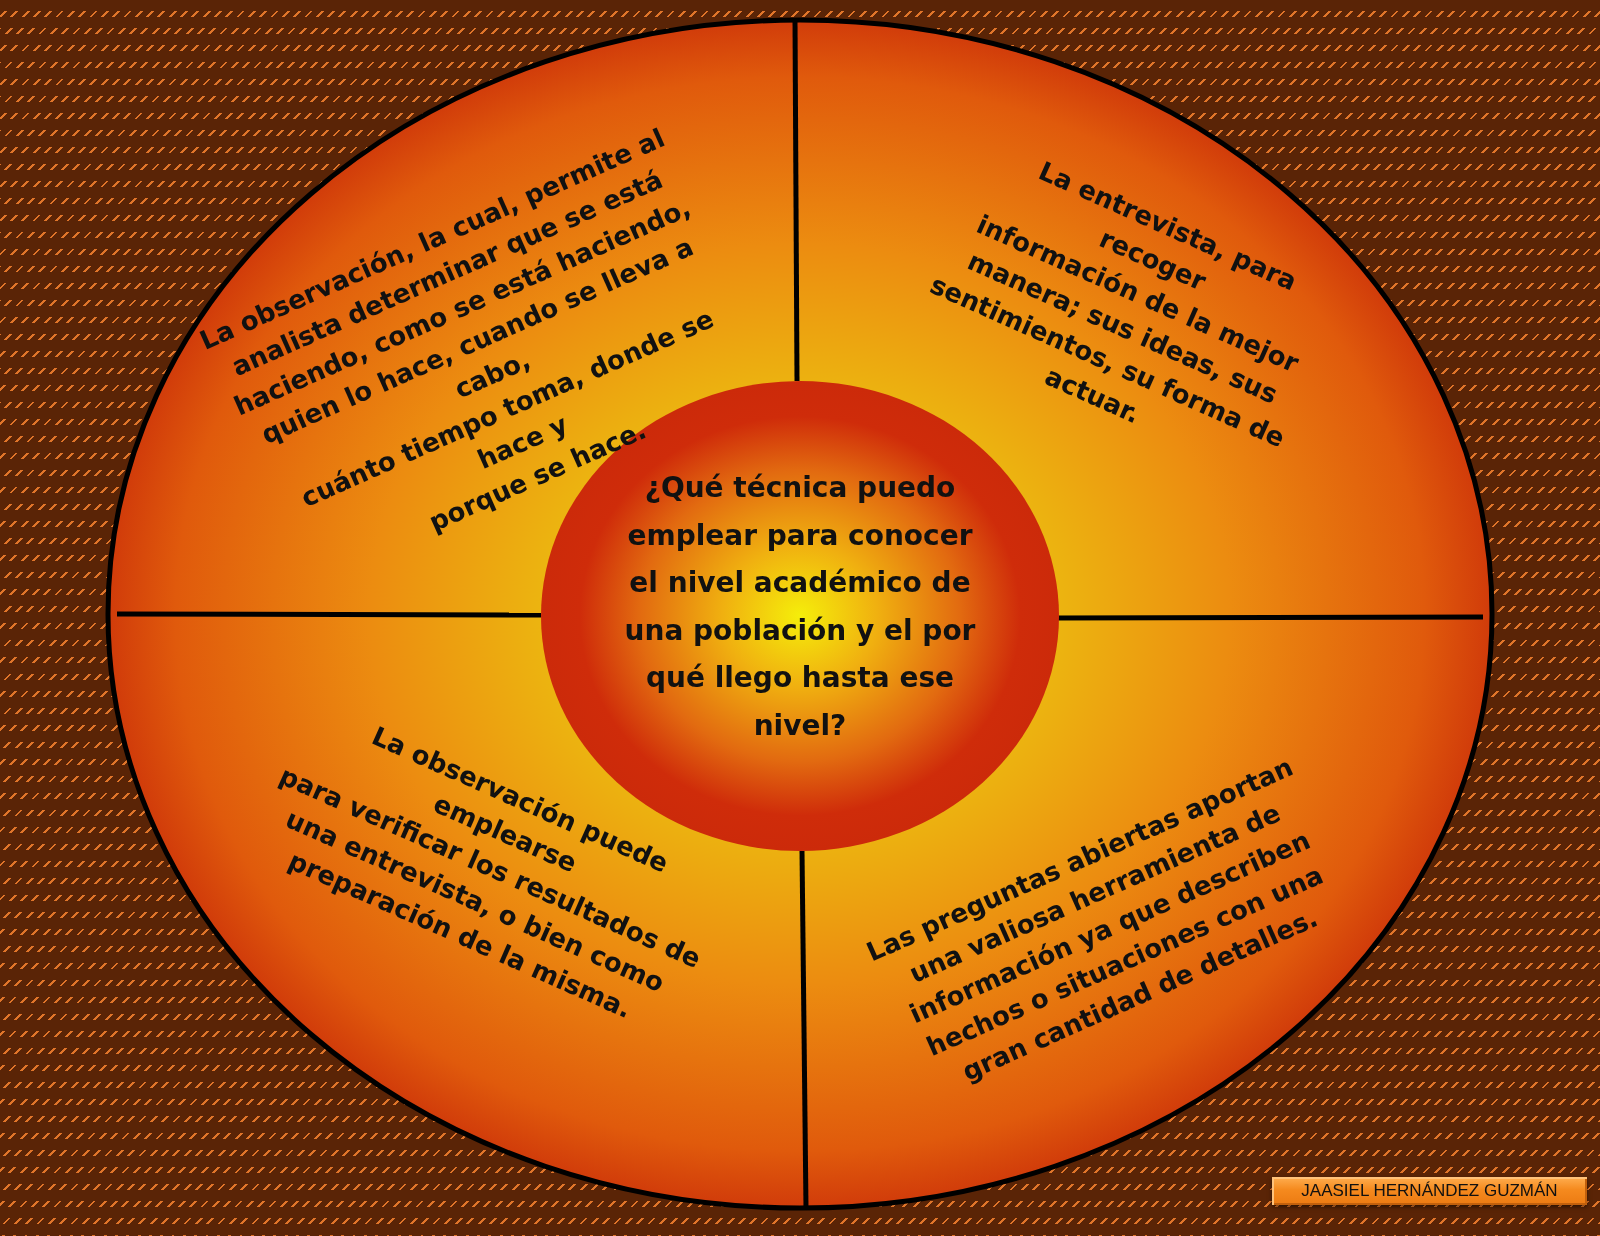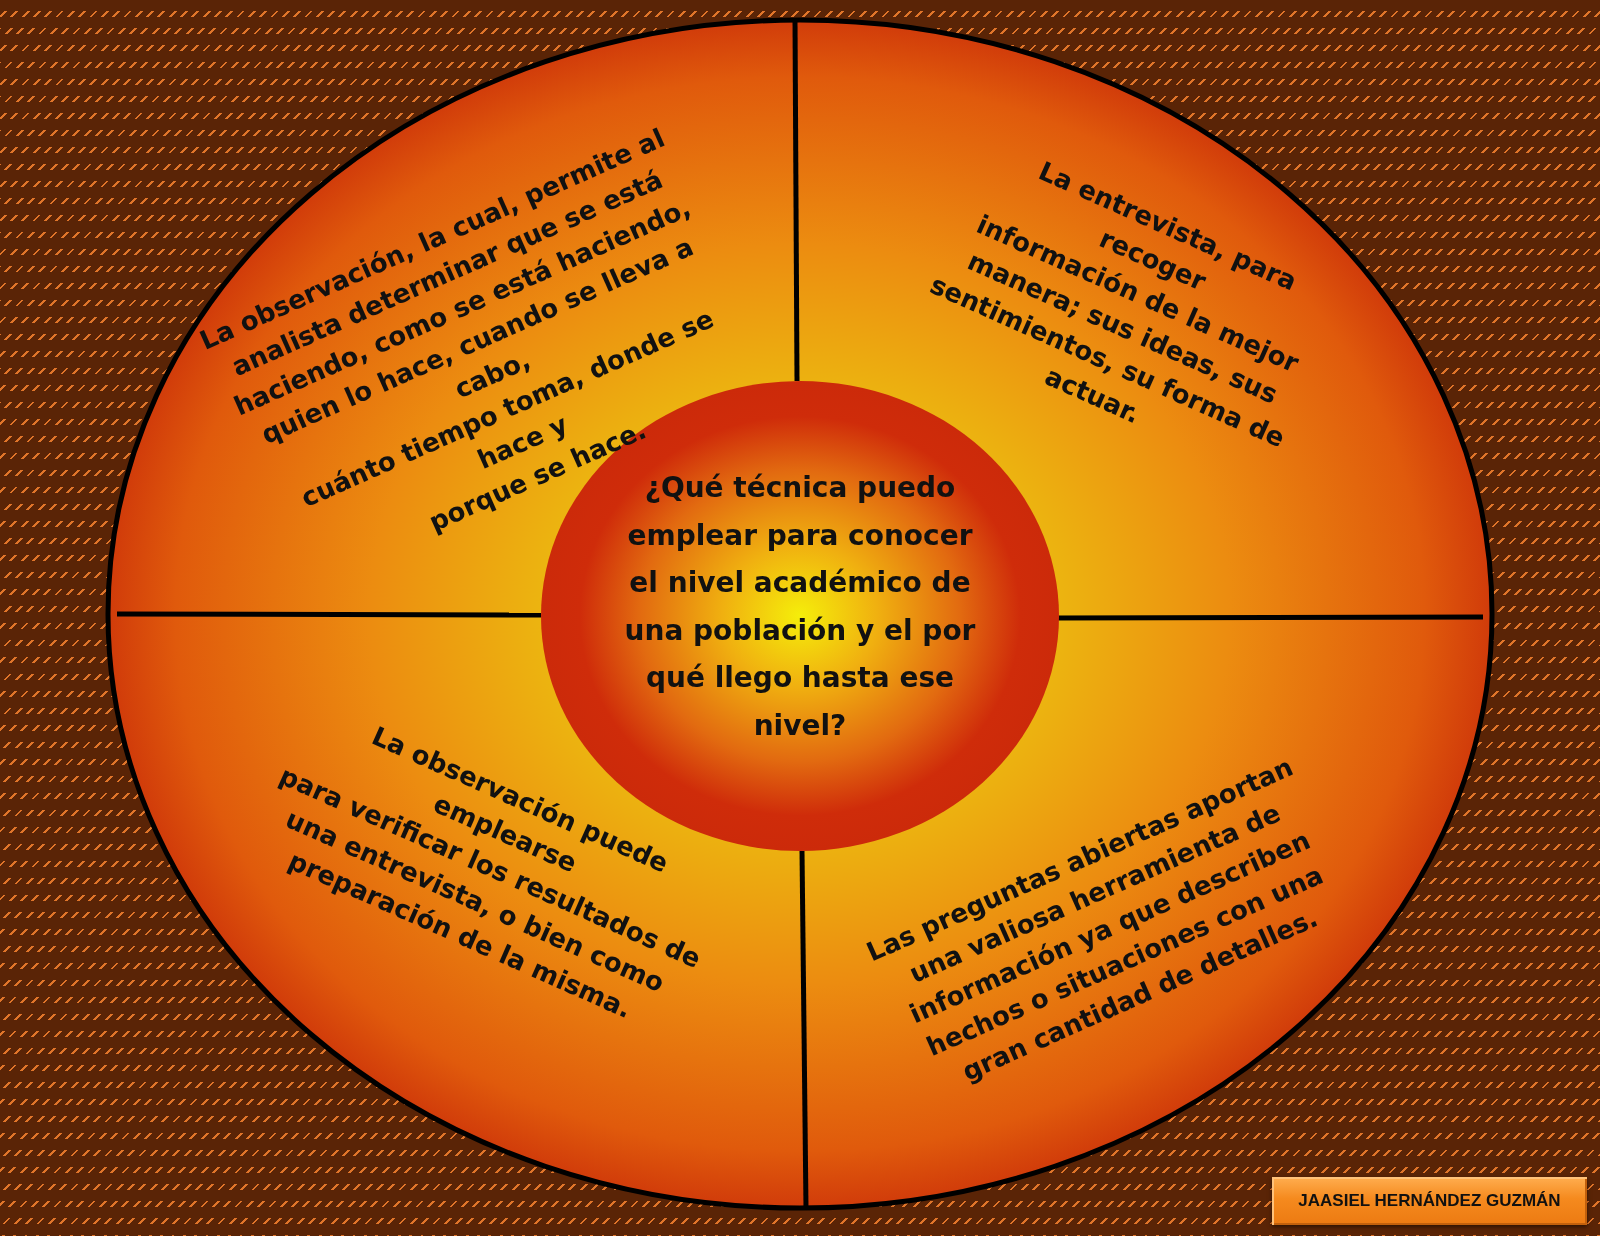--- a/index.html
+++ b/index.html
@@ -28,25 +28,25 @@
   #q-tl { left: 225px; top: 210px; width: 520px; transform: rotate(-24deg); }
   #q-tr { left: 930px; top: 200px; width: 400px; transform: rotate(24deg); }
   #q-bl { left: 250px; top: 775px; width: 480px; transform: rotate(24deg); }
   #q-br { left: 870px; top: 835px; width: 480px; transform: rotate(-24deg); }
   #center-q {
     position: absolute; left: 600px; top: 434px; width: 400px;
     text-align: center; font-weight: bold; color: #111;
     font-size: 28px; line-height: 47.5px; white-space: pre-line; margin-top: 30px;
   }
   .author {
-    position: absolute; left: 1272px; top: 1177px; width: 315px; height: 48px;
+    position: absolute; left: 1272px; top: 1177px; width: 315px; height: 28px;
     background: linear-gradient(180deg, #ffae50 0%, #f58a1e 45%, #ec7a12 100%);
     box-shadow: inset 2px 2px 0 #ffc27a, inset -2px -2px 0 #c2600c, 0 2px 4px rgba(0,0,0,0.5);
     display: flex; align-items: center; justify-content: center;
-    font-weight: bold; font-size: 17px; color: #111;
+    font-weight: normal; font-size: 17px; color: #111;
     font-family: "Liberation Sans", sans-serif;
   }
 </style>
 </head>
 <body>
 
 <div class="bg-bands"></div>
 
 <div class="stage">
   <svg class="wheel" width="1600" height="1236" viewBox="0 0 1600 1236">

